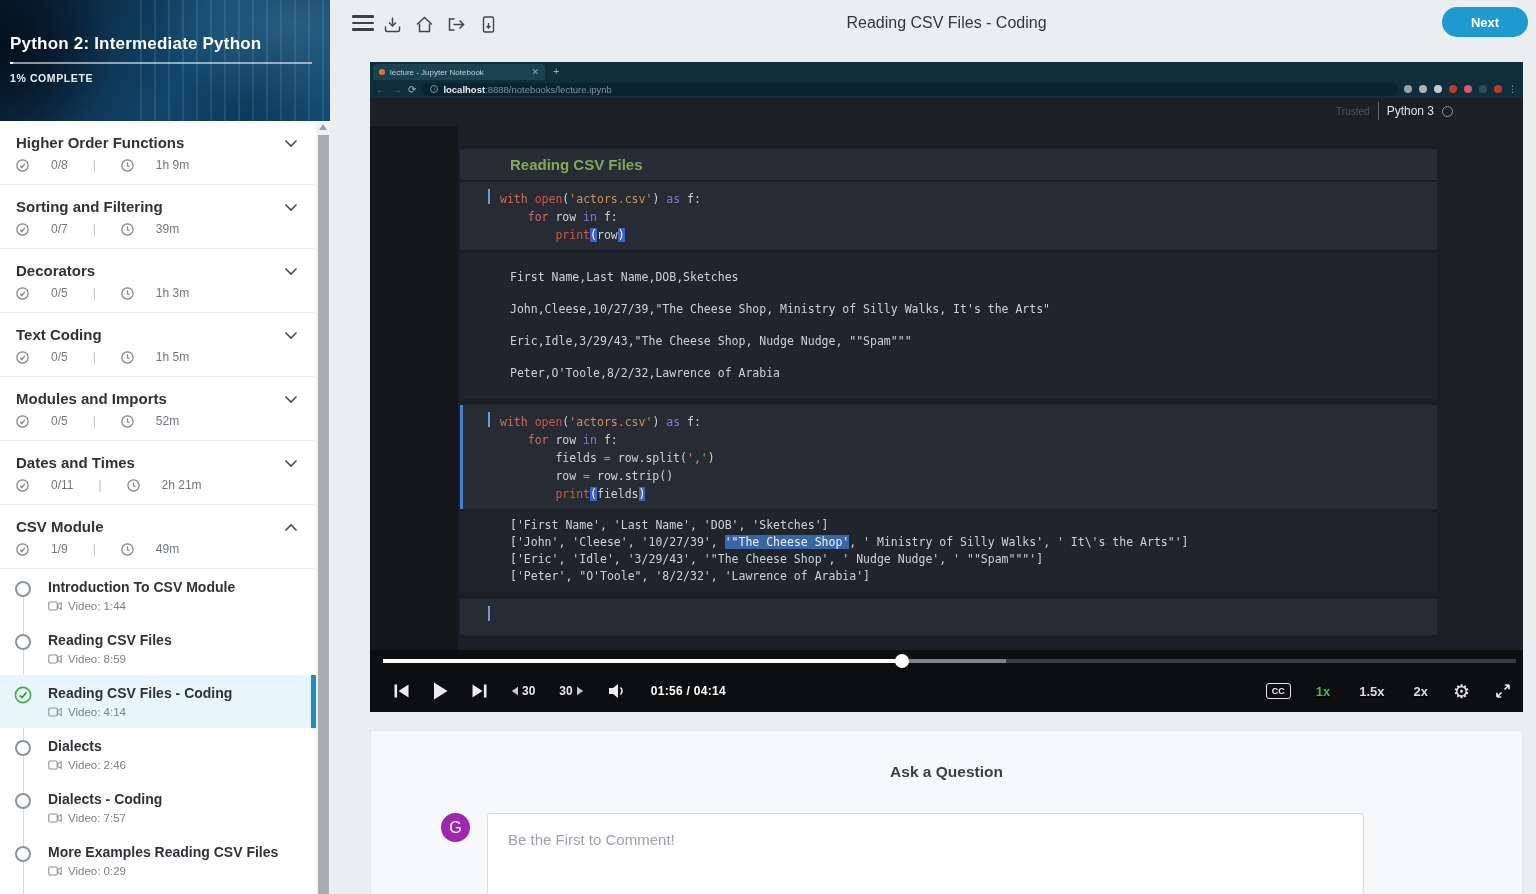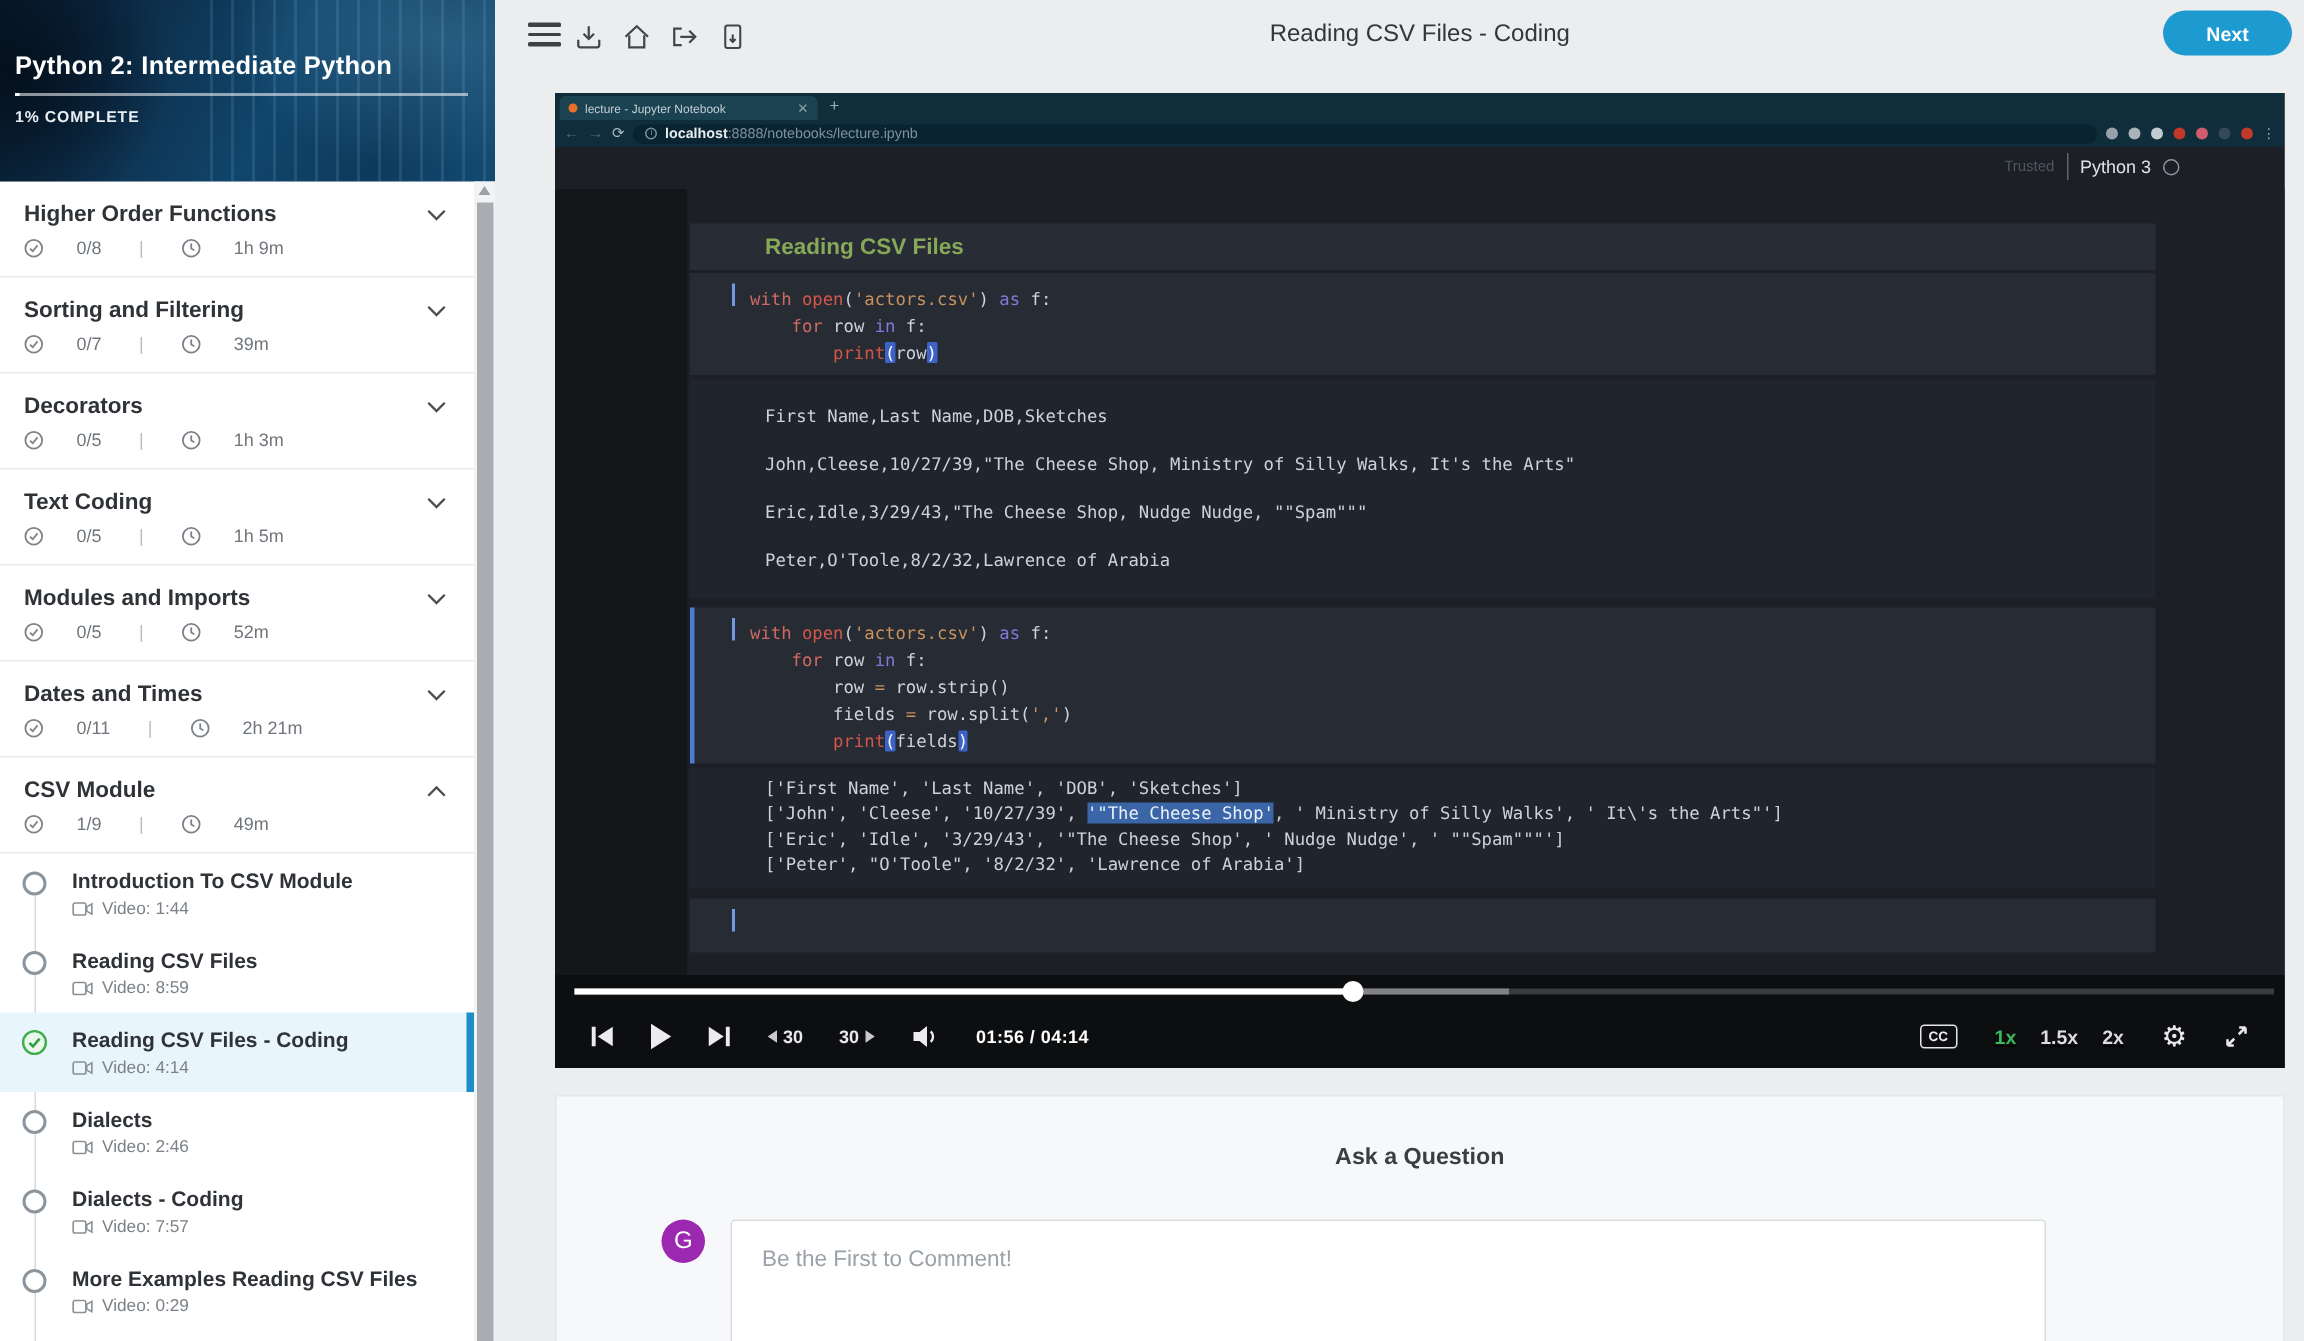--- a/index.html
+++ b/index.html
@@ -103,21 +103,21 @@
   .tok-hb{background:#3d63c9;color:#fff;border-radius:1px;}
   .tok-sel{background:#3a66a8;color:#eaf0f8;}
 
   .controls{position:absolute;left:0;bottom:0;width:100%;height:62px;background:#0d0e10;}
   .seek{position:absolute;left:13px;right:7px;top:9px;height:4px;background:#3a3b3e;cursor:pointer;}
   .seek-buffered{position:absolute;left:0;top:0;height:4px;background:#808285;}
   .seek-played{position:absolute;left:0;top:0;height:4px;background:#fff;}
   .playhead{position:absolute;top:-5px;width:14px;height:14px;border-radius:50%;background:#fff;}
   .ctrl-row{position:absolute;left:0;right:0;top:20px;height:42px;display:flex;align-items:center;}
   .ctrl-left{display:flex;align-items:center;gap:24px;padding-left:24px;}
-  .ctrl-right{display:flex;align-items:center;gap:25px;margin-left:auto;padding-right:24px;text-align:center;}
+  .ctrl-right{display:flex;align-items:center;gap:25px;margin-left:auto;padding-right:12px;text-align:center;}
   .cbtn{display:flex;align-items:center;gap:3px;cursor:pointer;color:#ececee;}
   .skip-num{font-size:12px;font-weight:700;color:#e9e9eb;}
   .time-display{font-size:12px;font-weight:700;color:#fff;letter-spacing:.3px;}
   .cc-box{border:1.5px solid #e6e6e8;border-radius:3px;font-size:9px;font-weight:700;color:#ececee;padding:2px 5px;cursor:pointer;}
   .speed{font-size:13px;font-weight:700;color:#dcdcde;cursor:pointer;}
   .speed.active{color:#3cb85c;}
   .gear-glyph{font-size:19px;color:#e9e9eb;line-height:1;cursor:pointer;}
 
   
   .qa-card{position:absolute;left:40px;top:730px;width:1153px;height:170px;background:#f7f8f9;border:1px solid #e4e6e9;}
@@ -447,22 +447,22 @@
             <div class="nb-output dbl">
               <div class="ln"><span class="tok-pl">First Name,Last Name,DOB,Sketches</span></div>
               <div class="ln"><span class="tok-pl">John,Cleese,10/27/39,"The Cheese Shop, Ministry of Silly Walks, It's the Arts"</span></div>
               <div class="ln"><span class="tok-pl">Eric,Idle,3/29/43,"The Cheese Shop, Nudge Nudge, ""Spam"""</span></div>
               <div class="ln"><span class="tok-pl">Peter,O'Toole,8/2/32,Lawrence of Arabia</span></div>
             </div>
             <div class="nb-code sel-cell">
               <i class="cursor"></i>
               <div class="ln"><span class="tok-kw">with</span><span class="tok-pl"> </span><span class="tok-fn">open</span><span class="tok-pl">(</span><span class="tok-str">'actors.csv'</span><span class="tok-pl">) </span><span class="tok-kw2">as</span><span class="tok-pl"> f:</span></div>
               <div class="ln"><span class="tok-pl">    </span><span class="tok-kw">for</span><span class="tok-pl"> row </span><span class="tok-kw2">in</span><span class="tok-pl"> f:</span></div>
+              <div class="ln"><span class="tok-pl">        fields </span><span class="tok-op">=</span><span class="tok-pl"> row.split(</span><span class="tok-str">','</span><span class="tok-pl">)</span></div>
               <div class="ln"><span class="tok-pl">        row </span><span class="tok-op">=</span><span class="tok-pl"> row.strip()</span></div>
-              <div class="ln"><span class="tok-pl">        fields </span><span class="tok-op">=</span><span class="tok-pl"> row.split(</span><span class="tok-str">','</span><span class="tok-pl">)</span></div>
               <div class="ln"><span class="tok-pl">        </span><span class="tok-fn">print</span><span class="tok-hb">(</span><span class="tok-pl">fields</span><span class="tok-hb">)</span></div>
             </div>
             <div class="nb-output">
               <div class="ln"><span class="tok-pl">['First Name', 'Last Name', 'DOB', 'Sketches']</span></div>
               <div class="ln"><span class="tok-pl">['John', 'Cleese', '10/27/39', </span><span class="tok-sel">'"The Cheese Shop'</span><span class="tok-pl">, ' Ministry of Silly Walks', ' It\'s the Arts"']</span></div>
               <div class="ln"><span class="tok-pl">['Eric', 'Idle', '3/29/43', '"The Cheese Shop', ' Nudge Nudge', ' ""Spam"""']</span></div>
               <div class="ln"><span class="tok-pl">['Peter', "O'Toole", '8/2/32', 'Lawrence of Arabia']</span></div>
             </div>
             <div class="nb-code empty">
               <i class="cursor"></i>
@@ -511,21 +511,21 @@
           <span class="cbtn">
             <svg width="19" height="16" viewBox="0 0 19 16">
                 <polygon points="1,5 5,5 10,1 10,15 5,11 1,11" fill="#ececee"></polygon>
                 <path d="M12.5 4.5 A 4.8 4.8 0 0 1 12.5 11.5" stroke="#ececee" stroke-width="1.6" fill="none"></path>
               </svg>
           </span>
           <span class="time-display">01:56 / 04:14</span>
         </div>
         <div class="ctrl-right">
           <span class="cc-box">CC</span>
-          <span class="speeds-wrap" style="display:flex;gap:16px;text-decoration:underline;">
+          <span class="speeds-wrap" style="display:flex;gap:29px;text-decoration:underline;">
               <span class="speed active">1x</span>
               <span class="speed">1.5x</span>
               <span class="speed">2x</span>
             </span>
           <span class="gear-glyph">⚙</span>
           <span class="cbtn">
             <svg width="16" height="16" viewBox="0 0 16 16" stroke="#e9e9eb" stroke-width="1.7" fill="none">
                 <path d="M9.5 6.5 L14 2 M14 2 H9.8 M14 2 V6.2"></path>
                 <path d="M6.5 9.5 L2 14 M2 14 H6.2 M2 14 V9.8"></path>
               </svg>

